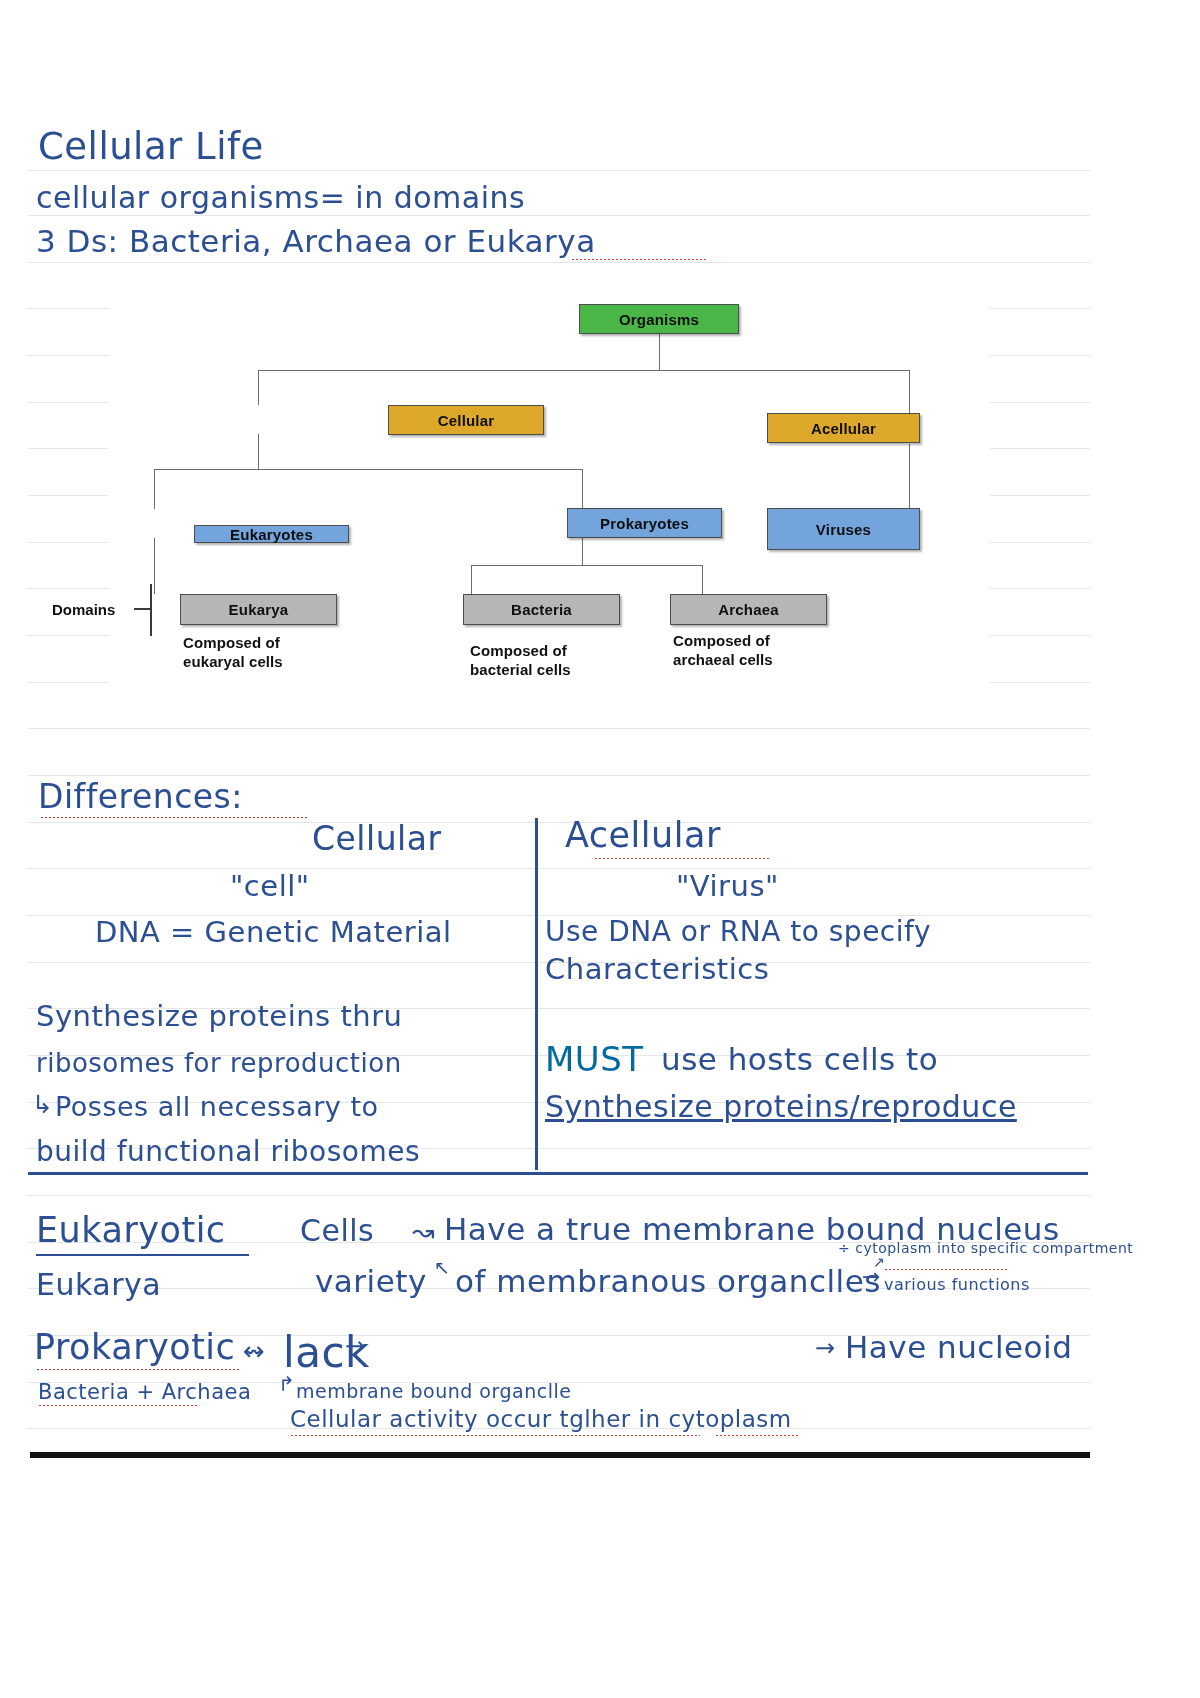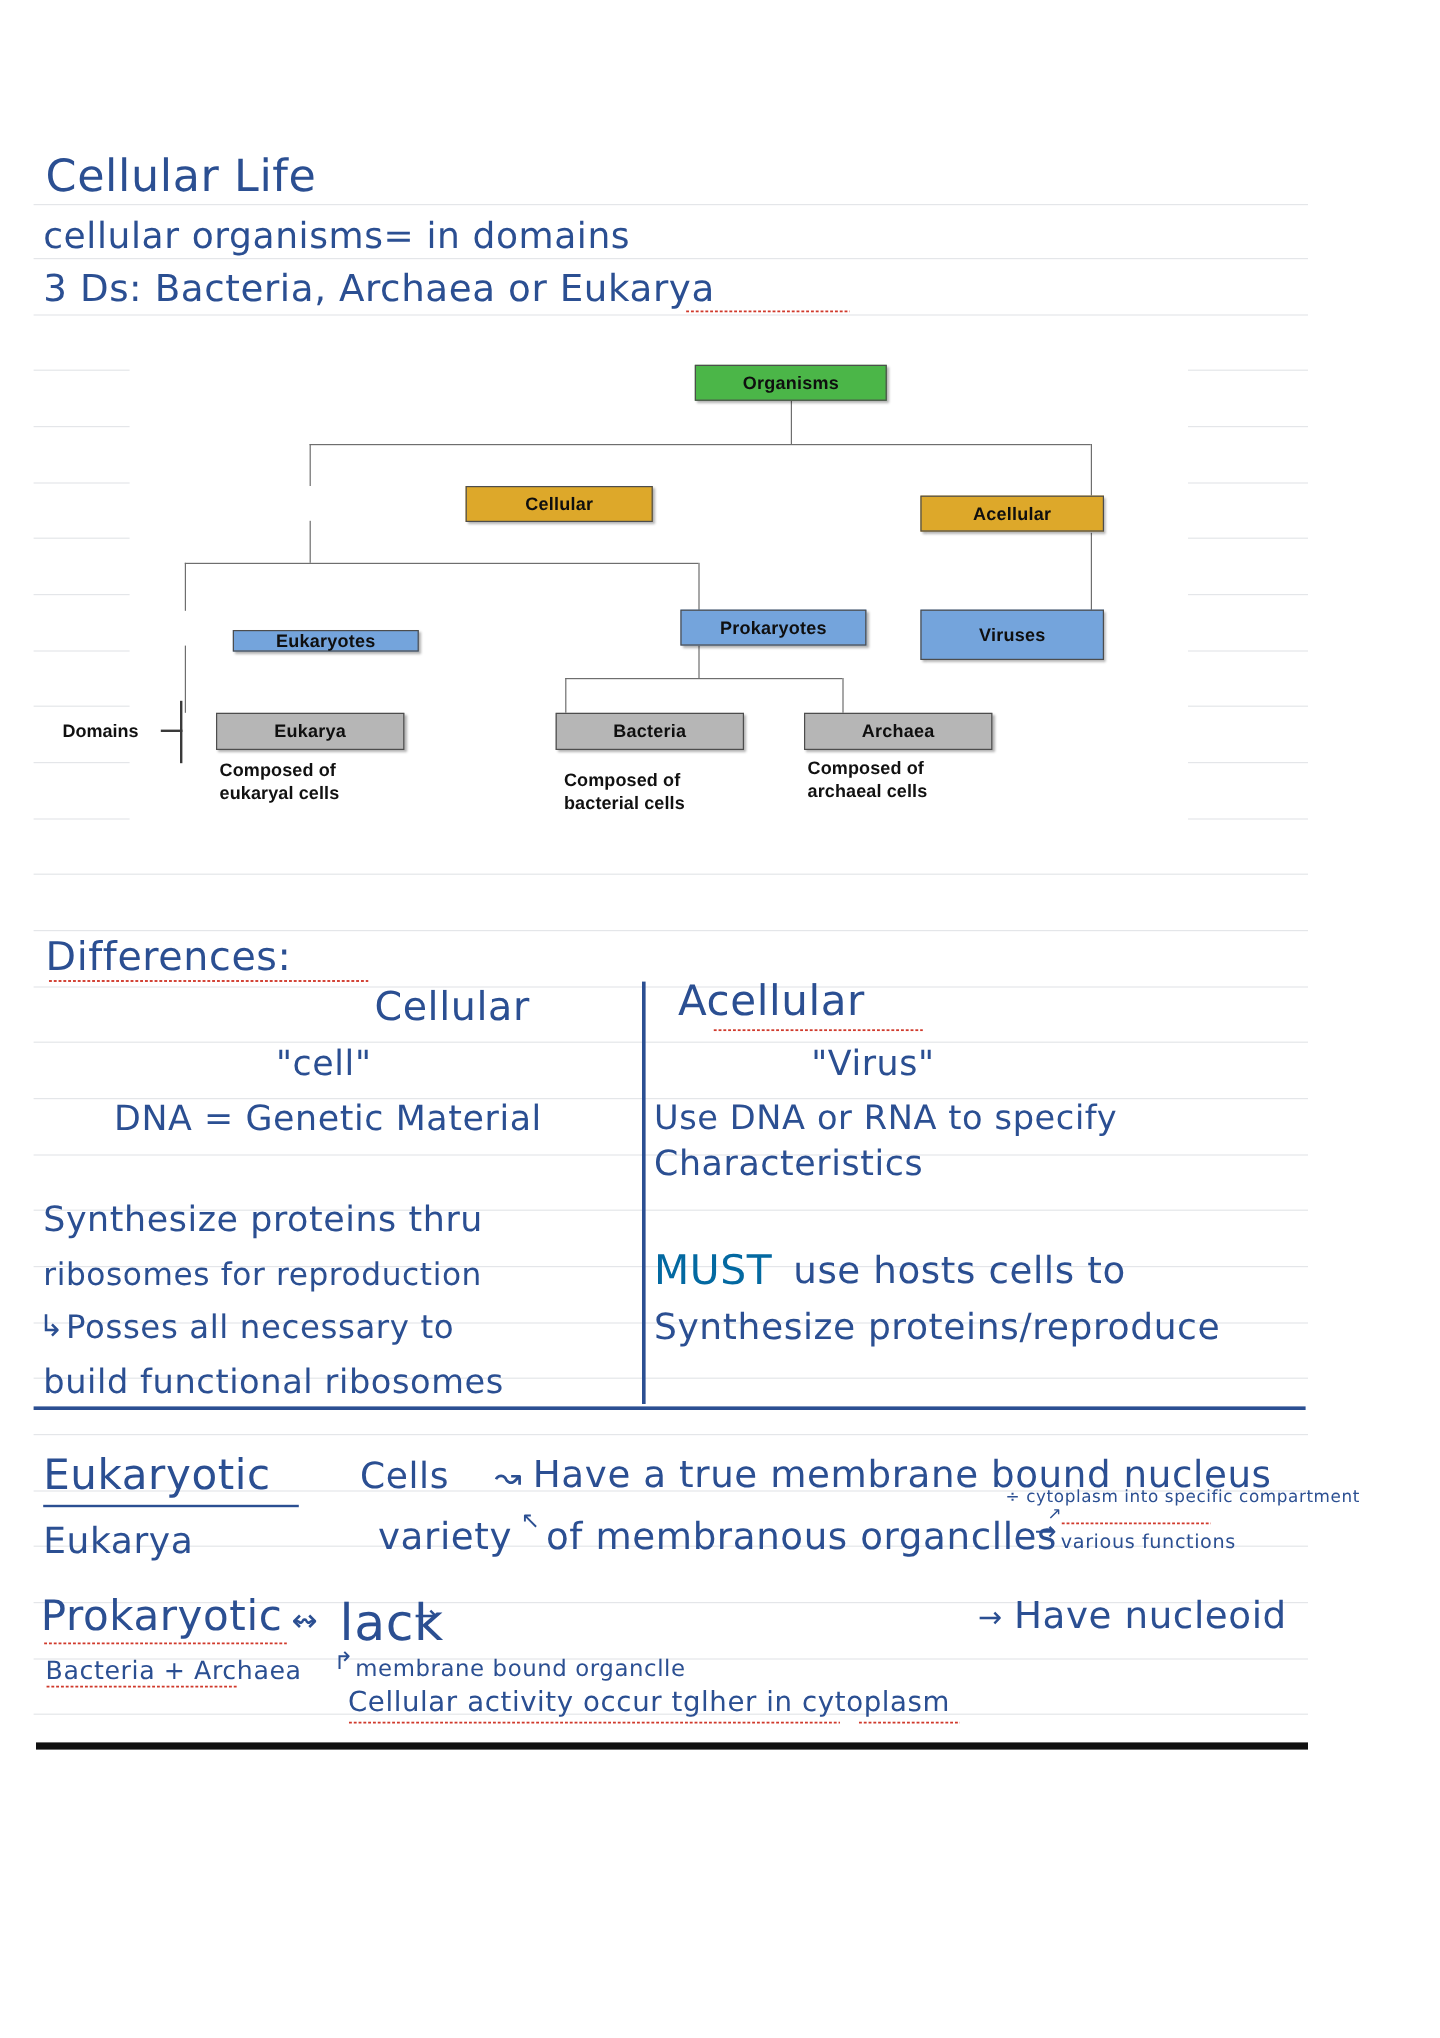--- a/index.html
+++ b/index.html
@@ -269,21 +269,21 @@
 
   <div class="hw" style="left:676px; top:872px; font-size:29px;">"Virus"</div>
 
   <div class="hw" style="left:545px; top:918px; font-size:28px;">Use  DNA or RNA  to  specify</div>
 
   <div class="hw" style="left:545px; top:955px; font-size:29px;">Characteristics</div>
 
   <div class="hw red" style="left:545px; top:1042px; font-size:34px;">MUST</div>
   <div class="hw" style="left:661px; top:1044px; font-size:31px;"> use  hosts  cells  to</div>
 
-  <div class="hw" style="left:545px; top:1092px; font-size:30px;">Synthesize  proteins/reproduce</div>
+  <div class="hw" style="left:545px; top:1092px; font-size:30px;text-decoration:underline;">Synthesize  proteins/reproduce</div>
 
   <div id="hrule-bottom"></div>
 
   <div class="hw" style="left:36px; top:1213px; font-size:35px;">Eukaryotic</div>
   <div class="uline" style="left:36px; top:1254px; width:213px;"></div>
 
   <div class="hw" style="left:36px; top:1270px; font-size:30px;">Eukarya</div>
 
   <div class="hw" style="left:300px; top:1216px; font-size:30px;">Cells</div>
   <div class="hw" style="left:412px; top:1218px; font-size:27px;">↝</div>

